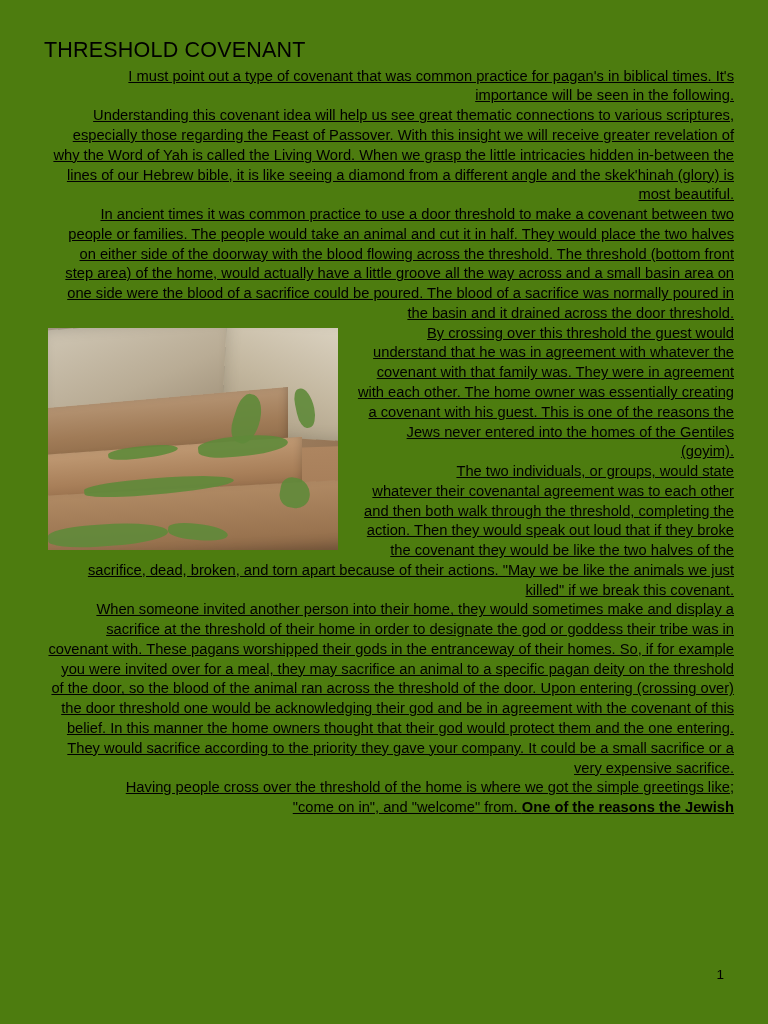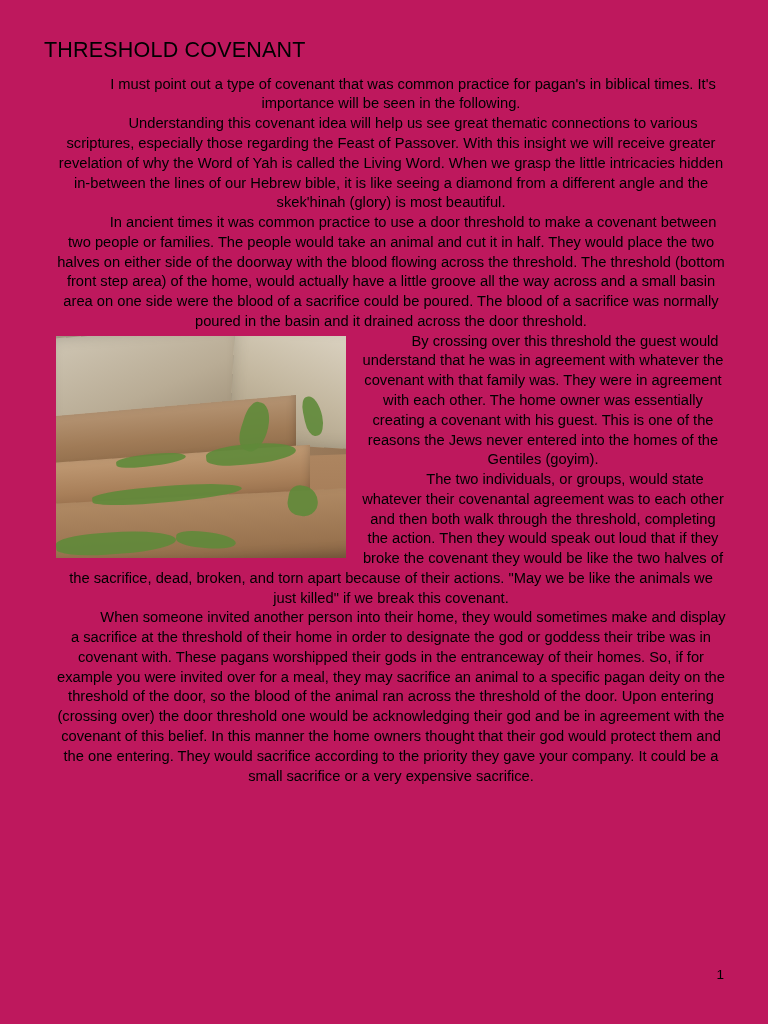--- a/index.html
+++ b/index.html
@@ -11,36 +11,37 @@
     width: 768px;
     height: 1024px;
     font-family: "Liberation Sans", sans-serif;
     color: #000000;
     overflow: hidden;
   }
   .page {
     position: relative;
     width: 768px;
     height: 1024px;
-    background: #be185d;
+    background: #4d7c0f;
     box-sizing: border-box;
     padding: 38px 30px 20px 44px;
   }
   .doc-title {
     font-size: 21.5px;
     font-weight: normal;
     letter-spacing: 0.2px;
     margin: 0 0 2px 0;
     line-height: 1.15;
   }
   .body-text {
     font-size: 14.7px;
     line-height: 1.345;
-    text-align: center;
-    margin: 12px;
+    text-align: right;
+    margin: 4px;
+    text-decoration: underline;
   }
   .para {
     text-indent: 44px;
     margin: 0;
   }
   .para.no-indent {
     text-indent: 0;
   }
   .image-block {
     float: left;
@@ -165,18 +166,19 @@
           <div class="moss m8"></div>
         </div>
       </div>
 
       <p class="para">By crossing over this threshold the guest would understand that he was in agreement with whatever the covenant with that family was. They were in agreement with each other. The home owner was essentially creating a covenant with his guest. This is one of the reasons the Jews never entered into the homes of the Gentiles (goyim).</p>
       <p class="para">The two individuals, or groups, would state whatever their covenantal agreement was to each other and then both walk through the threshold, completing the action. Then they would speak out loud that if they broke the covenant they would be like the two halves of the sacrifice, dead, broken, and torn apart because of their actions. "May we be like the animals we just killed" if we break this covenant.</p>
     </div>
 
     <p class="para">When someone invited another person into their home, they would sometimes make and display a sacrifice at the threshold of their home in order to designate the god or goddess their tribe was in covenant with. These pagans worshipped their gods in the entranceway of their homes. So, if for example you were invited over for a meal, they may sacrifice an animal to a specific pagan deity on the threshold of the door, so the blood of the animal ran across the threshold of the door. Upon entering (crossing over) the door threshold one would be acknowledging their god and be in agreement with the covenant of this belief. In this manner the home owners thought that their god would protect them and the one entering. They would sacrifice according to the priority they gave your company. It could be a small sacrifice or a very expensive sacrifice.</p>
 
+    <p class="para"><span>Having people cross over the threshold of the home is where we got the simple greetings like; "come on in", and "welcome" from. </span><span class="bold">One of the reasons the Jewish</span></p>
 
   </div>
 
   <div class="page-number">1</div>
 
 </div>
 
 </body></html>

